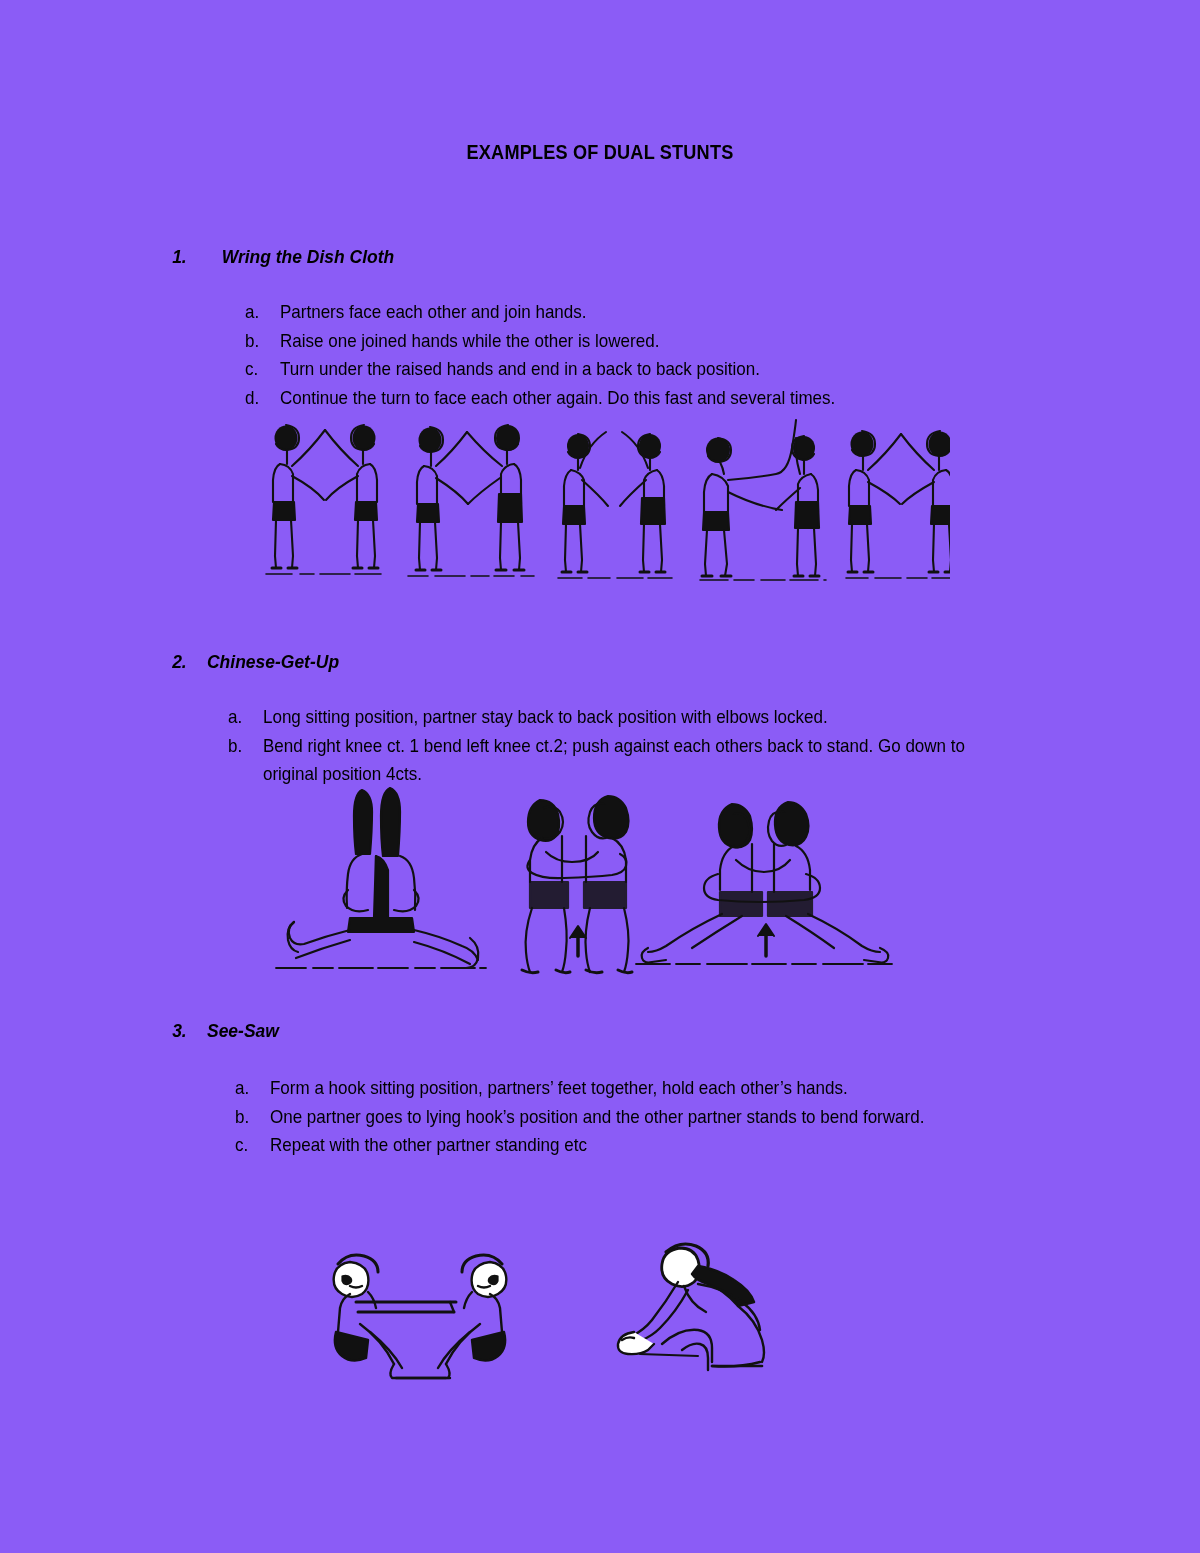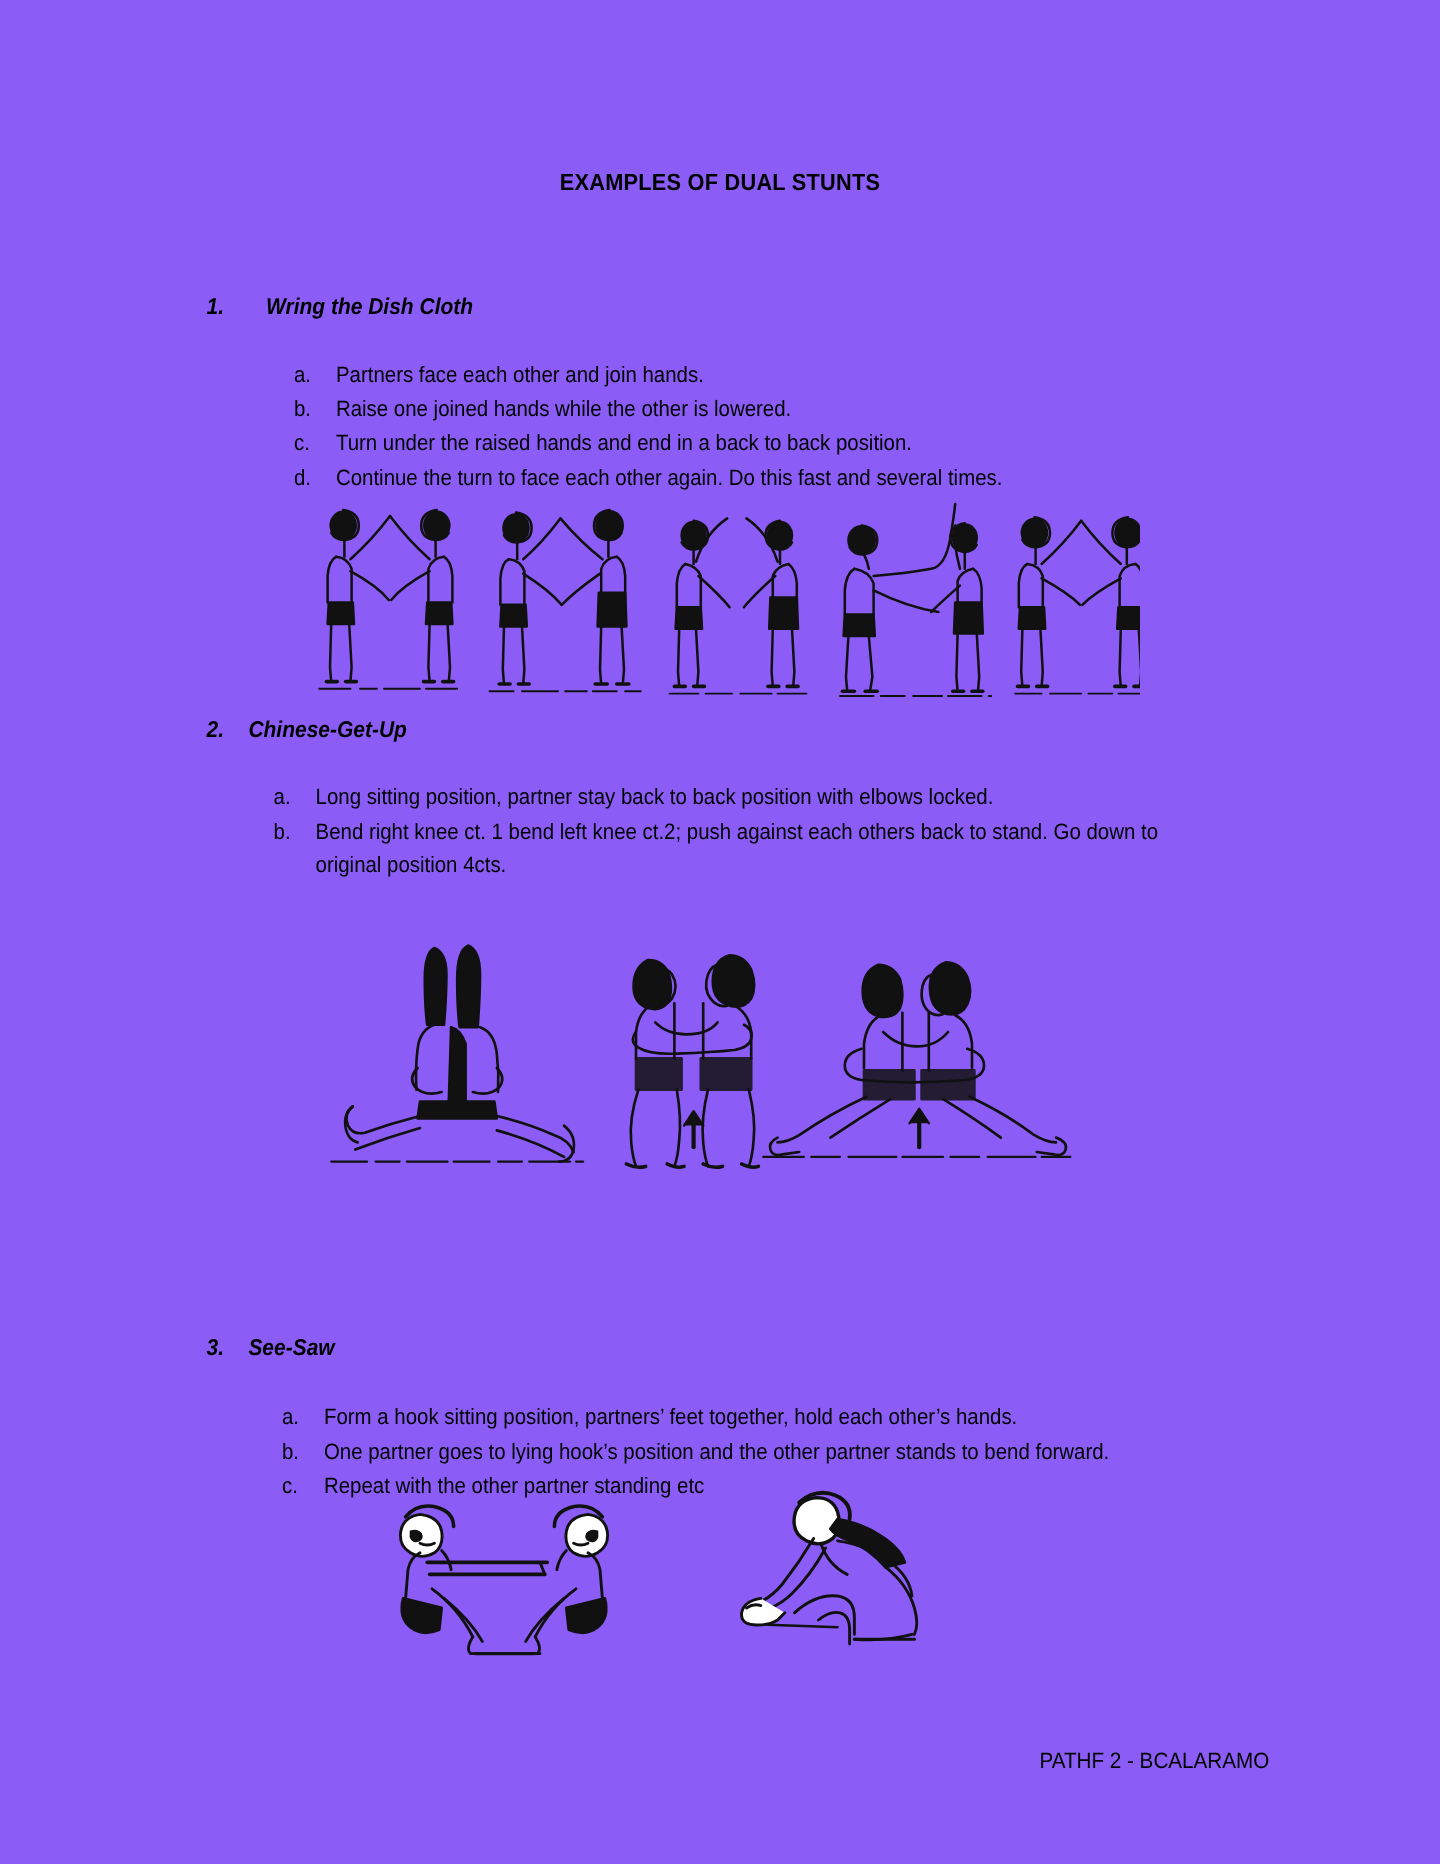--- a/index.html
+++ b/index.html
@@ -270,21 +270,21 @@
           <path d="M97 166 l9 0" stroke-width="3"></path>
           <path d="M113 166 l9 0" stroke-width="3"></path>
           <path d="M102 64 q-18 -16 -33 -36"></path>
           <path d="M102 76 q-22 12 -32 22"></path>
           <path d="M14 172 l110 0" stroke-width="1.6" stroke-dasharray="22 7 26 6 20 5"></path>
         </g>
       </g>
     </svg>
   </div>
 
-  <div class="section" style="top:576px;">
+  <div class="section" style="top:629px;">
     <div class="sec-head" style="left:143px;">
       <span class="num">2.</span><span style="display:inline-block;width:22px;"></span><span>Chinese-Get-Up</span>
     </div>
     <ul class="sub-list" style="margin-top:8px; padding-left:228px;">
       <li class="sub-item">
         <span class="marker">a.</span>
         <span class="txt">Long sitting position, partner stay back to back position with elbows locked.</span>
       </li>
       <li class="sub-item" style="max-width:920px;">
         <span class="marker">b.</span>
@@ -385,21 +385,21 @@
 
           <path d="M-54 176 l256 0" stroke-width="1.8" stroke-dasharray="34 6 24 7 40 5"></path>
 
           <path d="M76 168 l0 -24" stroke-width="3.5"></path>
           <path d="M68 148 l8 -12 l8 12" fill="#111" stroke="#111" stroke-width="2"></path>
         </g>
       </g>
     </svg>
   </div>
 
-  <div class="section" style="top:1091px;">
+  <div class="section" style="top:998px;">
     <div class="sec-head" style="left:143px;">
       <span class="num">3.</span><span style="display:inline-block;width:22px;"></span><span>See-Saw</span>
     </div>
     <ul class="sub-list" style="margin-top:10px; padding-left:235px;">
       <li class="sub-item">
         <span class="marker">a.</span>
         <span class="txt">Form a hook sitting position, partners’ feet together, hold each other’s hands.</span>
       </li>
       <li class="sub-item">
         <span class="marker">b.</span>
@@ -472,17 +472,14 @@
           <path d="M120 70 q18 14 24 34 q4 14 0 22"></path>
           <path d="M142 126 q-22 6 -48 4"></path>
           <path d="M94 130 l50 0" stroke-width="2.6"></path>
 
           <path d="M22 118 l58 2" stroke-width="2"></path>
         </g>
       </g>
     </svg>
   </div>
 
-  <div class="footer">
-    <span>PATHF 2 - BCALARAMO</span>
-  </div>
 
 </div>
 
 </body></html>

